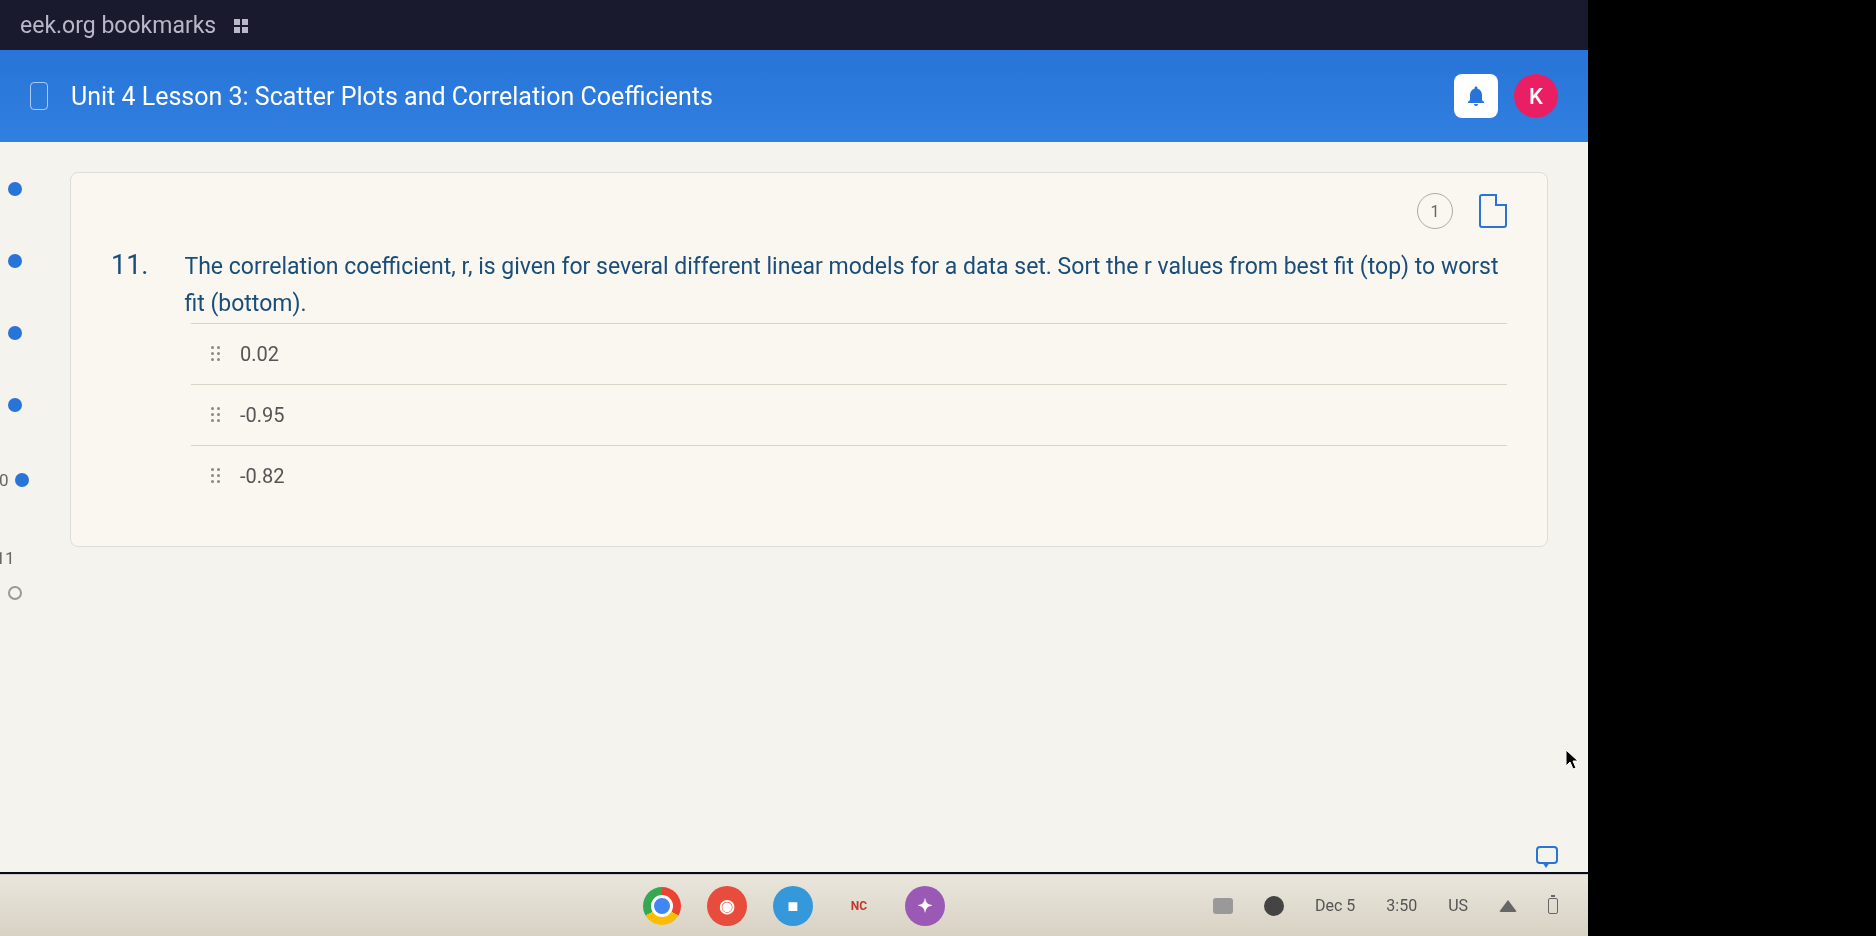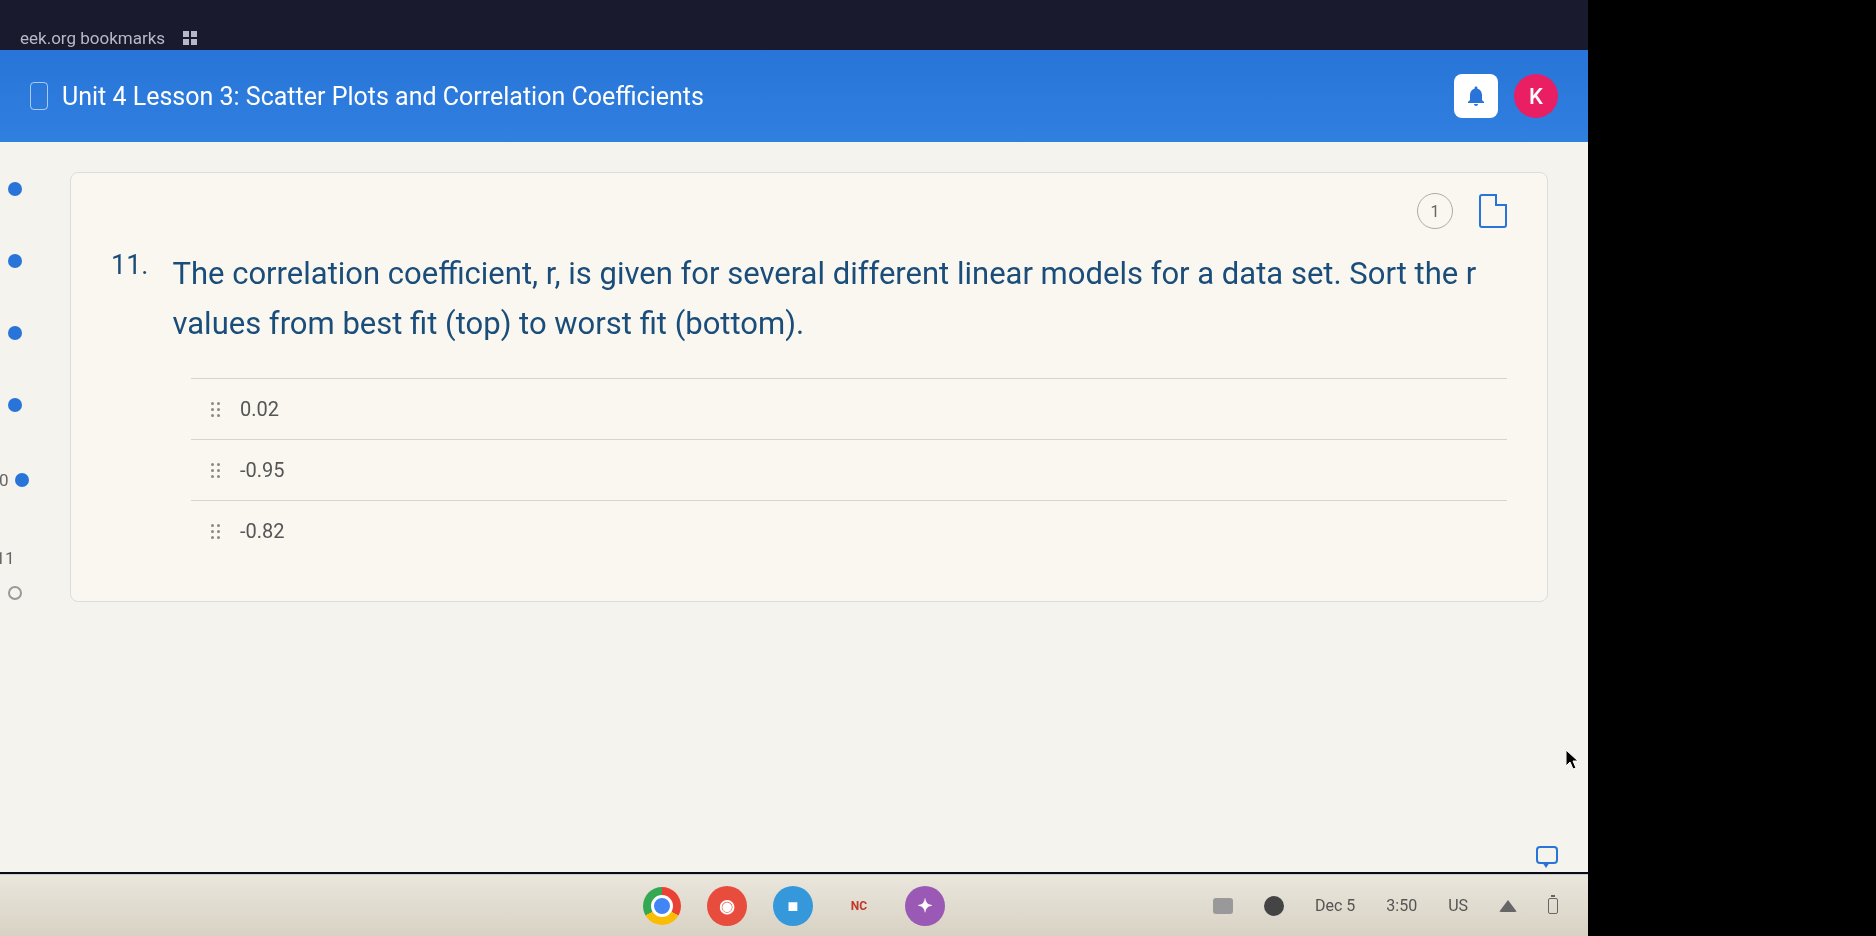--- a/index.html
+++ b/index.html
@@ -10,26 +10,26 @@
     body {
       font-family: -apple-system, BlinkMacSystemFont, 'Segoe UI', Roboto, sans-serif;
       background: #0a0a1a;
       width: 1876px;
       height: 936px;
       overflow: hidden;
       position: relative;
     }
     .browser-chrome {
       background: #1a1a2e;
-      padding: 28px 20px;
+      padding: 12px 20px;
       display: flex;
       align-items: center;
       justify-content: space-between;
       color: #b8b8c8;
-      font-size: 17px;
+      font-size: 23px;
     }
     .bookmarks-left {
       display: flex;
       align-items: center;
       gap: 18px;
     }
     .apps-icon {
       display: inline-grid;
       grid-template-columns: 6px 6px;
       grid-template-rows: 6px 6px;
@@ -68,21 +68,21 @@
       background: linear-gradient(to bottom, #2874d8, #3080e0);
       padding: 24px 30px;
       display: flex;
       align-items: center;
       justify-content: space-between;
       color: white;
     }
     .header-left {
       display: flex;
       align-items: center;
-      gap: 14px;
+      gap: 23px;
     }
     .menu-btn {
       width: 18px;
       height: 28px;
       border: 1.5px solid rgba(255,255,255,0.6);
       border-radius: 4px;
       display: flex;
       align-items: center;
       justify-content: center;
       font-size: 12px;
@@ -206,31 +206,30 @@
       top: -2px;
       right: -2px;
       width: 10px;
       height: 10px;
       background: #f9f7f0;
       border-left: 2px solid #2874d8;
       border-bottom: 2px solid #2874d8;
     }
     .question-row {
       display: flex;
-      gap: 24px;
-      margin-bottom: 30px;
+      gap: 36px;
     }
     .question-number {
       font-size: 27px;
       color: #1a4d7a;
       font-weight: 400;
       flex-shrink: 0;
     }
     .question-text {
-      font-size: 31px;
+      font-size: 23px;
       color: #1a4d7a;
       line-height: 1.6;
       font-weight: 400;
     }
     .sort-list {
       margin-left: 80px;
     }
     .sort-item {
       padding: 18px 20px;
       border-top: 1px solid #d8d4c8;

